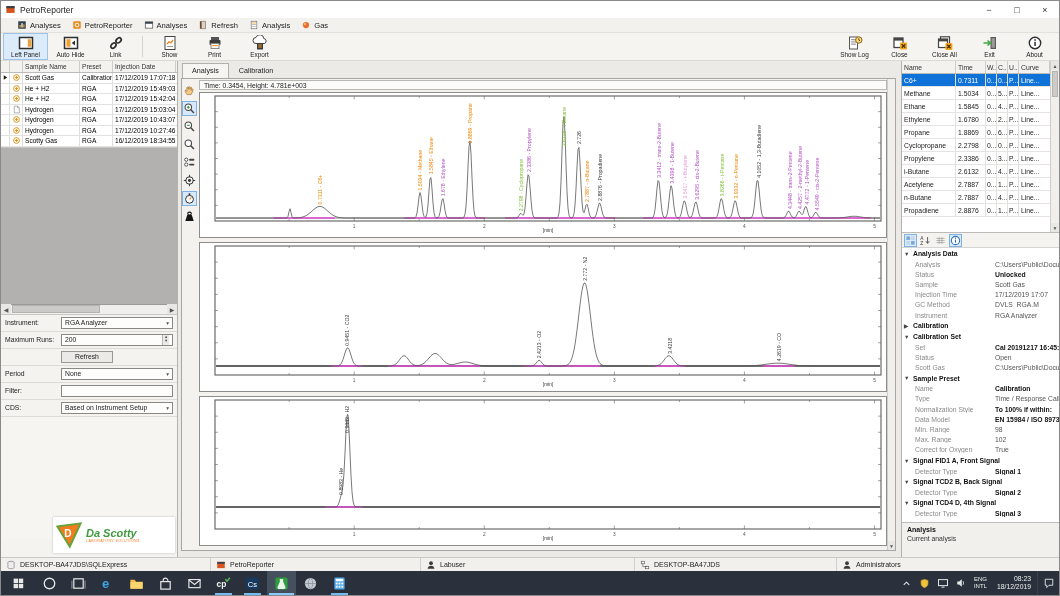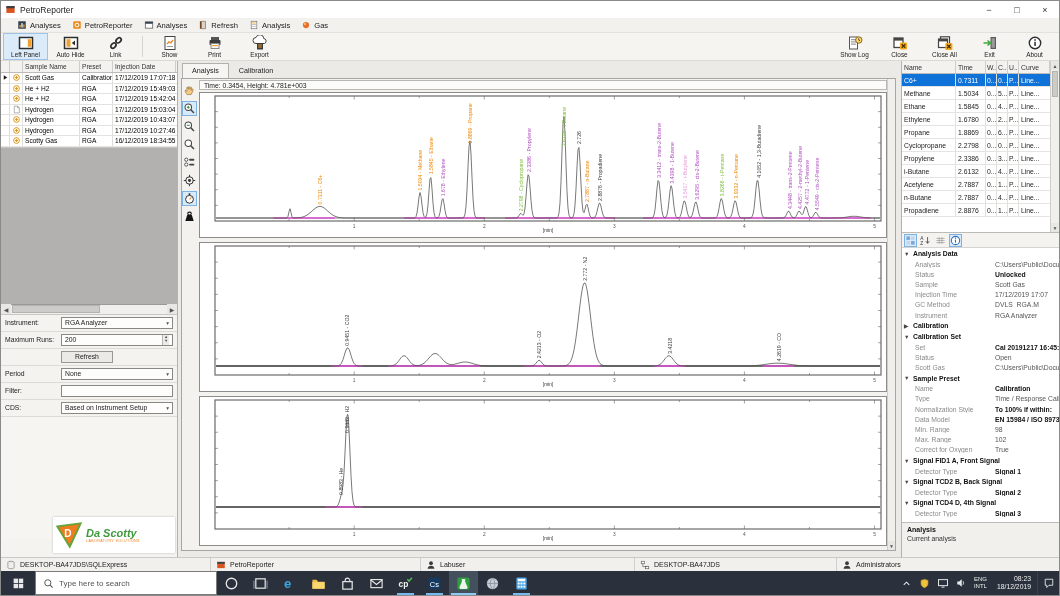--- a/index.html
+++ b/index.html
@@ -1077,29 +1077,20 @@
 
   <div class="taskbar">
     <div class="startbtn">
       <svg width="13" height="13" viewBox="0 0 16 16">
           <rect x="2" y="2" width="5.4" height="5.4" fill="#e8e8e8"></rect>
           <rect x="8.4" y="2" width="5.4" height="5.4" fill="#e8e8e8"></rect>
           <rect x="2" y="8.4" width="5.4" height="5.4" fill="#e8e8e8"></rect>
           <rect x="8.4" y="8.4" width="5.4" height="5.4" fill="#e8e8e8"></rect>
         </svg>
     </div>
-    <div class="searchbox">
-      <span class="ic">
-          <svg width="11" height="11" viewBox="0 0 16 16">
-            <circle cx="7" cy="7" r="4.5" fill="none" stroke="#555" stroke-width="1.4"></circle>
-            <path d="M10.5 10.5L14 14" stroke="#555" stroke-width="1.6"></path>
-          </svg>
-        </span>
-      <span>Type here to search</span>
-    </div>
     <div id="taskicons" style="display:flex;height:100%">
         <div class="tkicon ">
           <span class="ic">
             <svg width="15" height="15" viewBox="0 0 16 16">
               <circle cx="8" cy="8" r="5.6" fill="none" stroke="#e6e6e6" stroke-width="1.4"></circle>
             </svg>
           </span>
         </div>
         <div class="tkicon ">
           <span class="ic">

